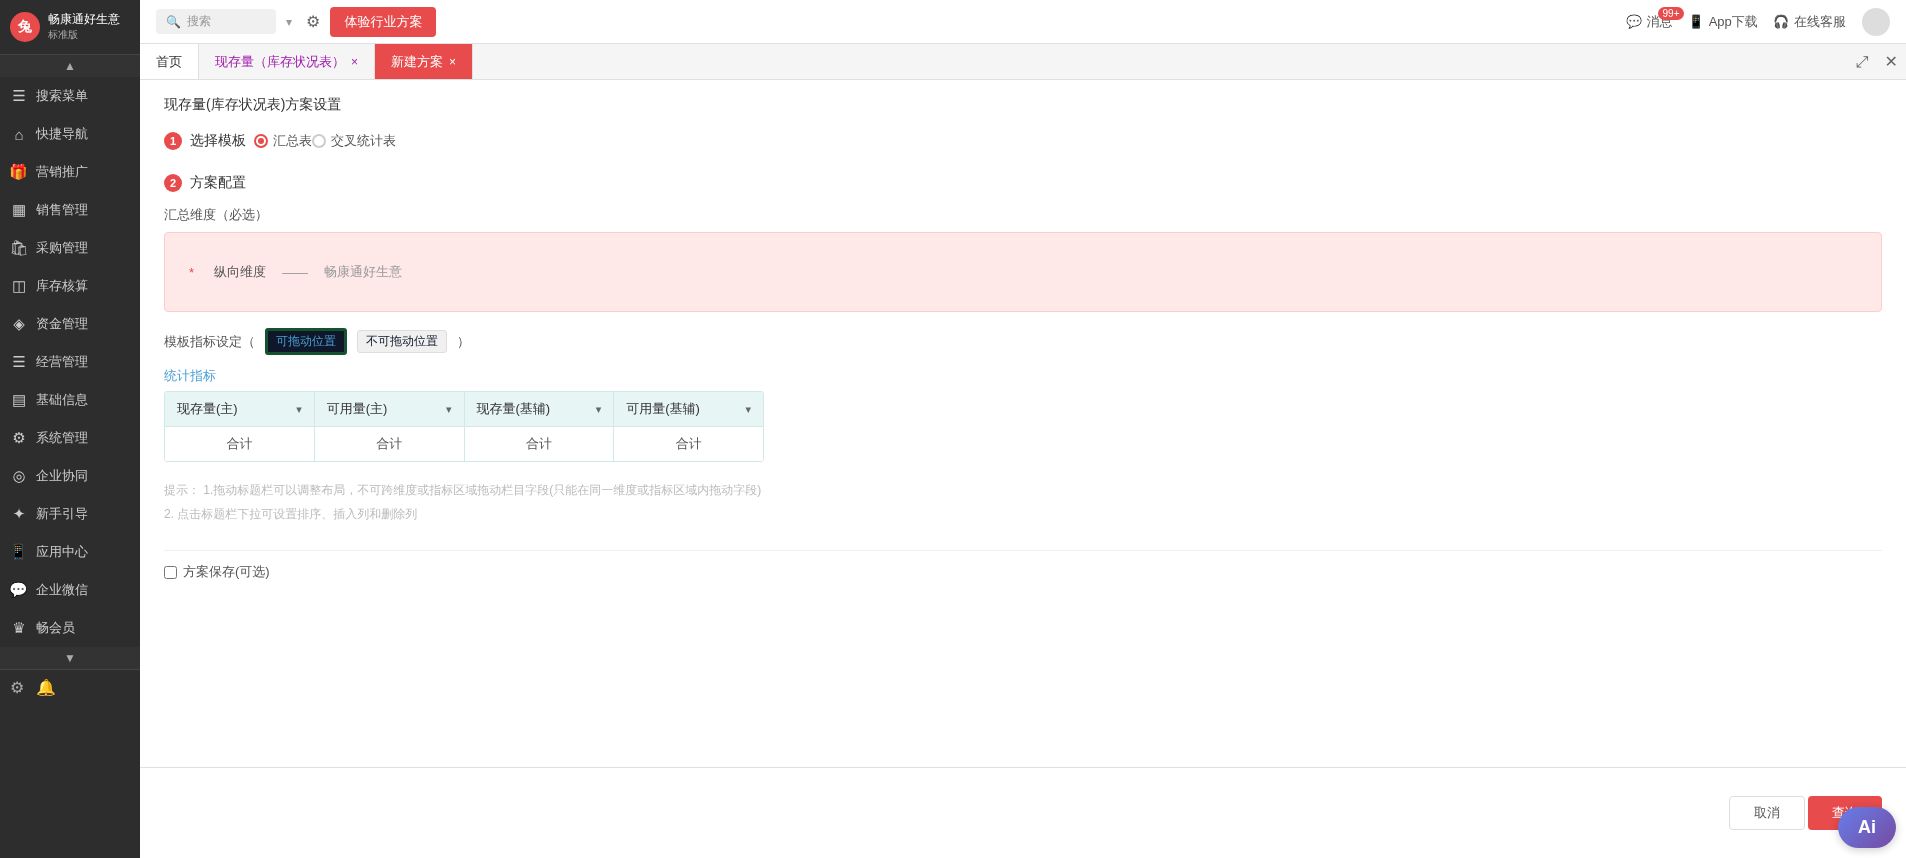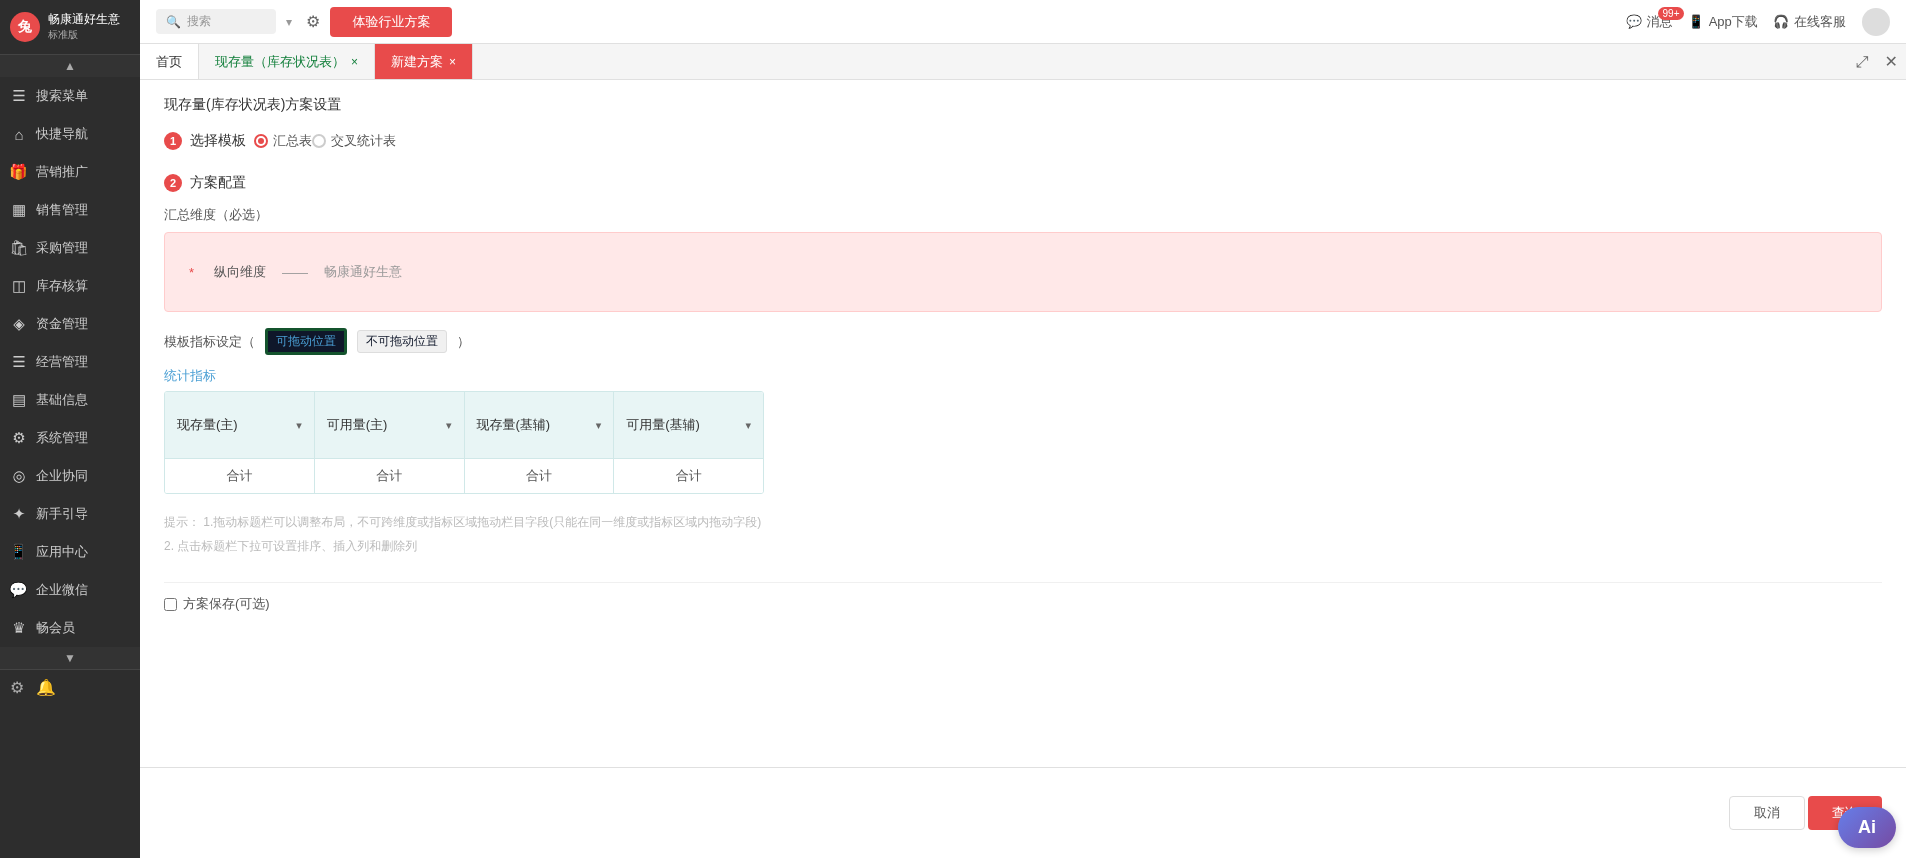--- a/index.html
+++ b/index.html
@@ -98,21 +98,21 @@
       font-size: 12px;
       min-width: 120px;
     }
     .topbar-chevron { color: #999; font-size: 12px; }
     .topbar-settings { color: #666; font-size: 16px; cursor: pointer; margin-left: 4px; }
     .topbar-trial-btn {
       background: #e84b4b;
       color: #fff;
       border: none;
       border-radius: 4px;
-      padding: 6px 22px;
+      padding: 6px 14px;
       font-size: 13px;
       cursor: pointer;
     }
     .topbar-spacer { flex: 1; }
     .topbar-right { display: flex; align-items: center; gap: 16px; }
     .topbar-msg { display: flex; align-items: center; gap: 4px; cursor: pointer; color: #555; font-size: 13px; position: relative; }
     .badge {
       background: #e84b4b;
       color: #fff;
       border-radius: 10px;
@@ -138,21 +138,21 @@
       flex-shrink: 0;
       height: 36px;
     }
     .tab {
       display: flex;
       align-items: center;
       gap: 6px;
       padding: 0 16px;
       cursor: pointer;
       font-size: 13px;
-      color: #15803d;
+      color: #a21caf;
       border-right: 1px solid #e0e0e0;
       background: #f5f5f5;
     }
     .tab.active-tab {
       background: #e84b4b;
       color: #fff;
     }
     .tab-home {
       background: #fff;
       border-bottom: none;
@@ -242,21 +242,21 @@
       overflow: hidden;
       display: inline-table;
       min-width: 600px;
     }
     .stats-header-row {
       display: flex;
       background: #e8f5f5;
     }
     .stats-header-cell {
       flex: 1;
-      padding: 24px 12px;
+      padding: 8px 12px;
       font-size: 13px;
       color: #333;
       border-right: 1px solid #d0e8e8;
       display: flex;
       align-items: center;
       justify-content: space-between;
     }
     .stats-header-cell:last-child { border-right: none; }
     .stats-data-row {
       display: flex;

